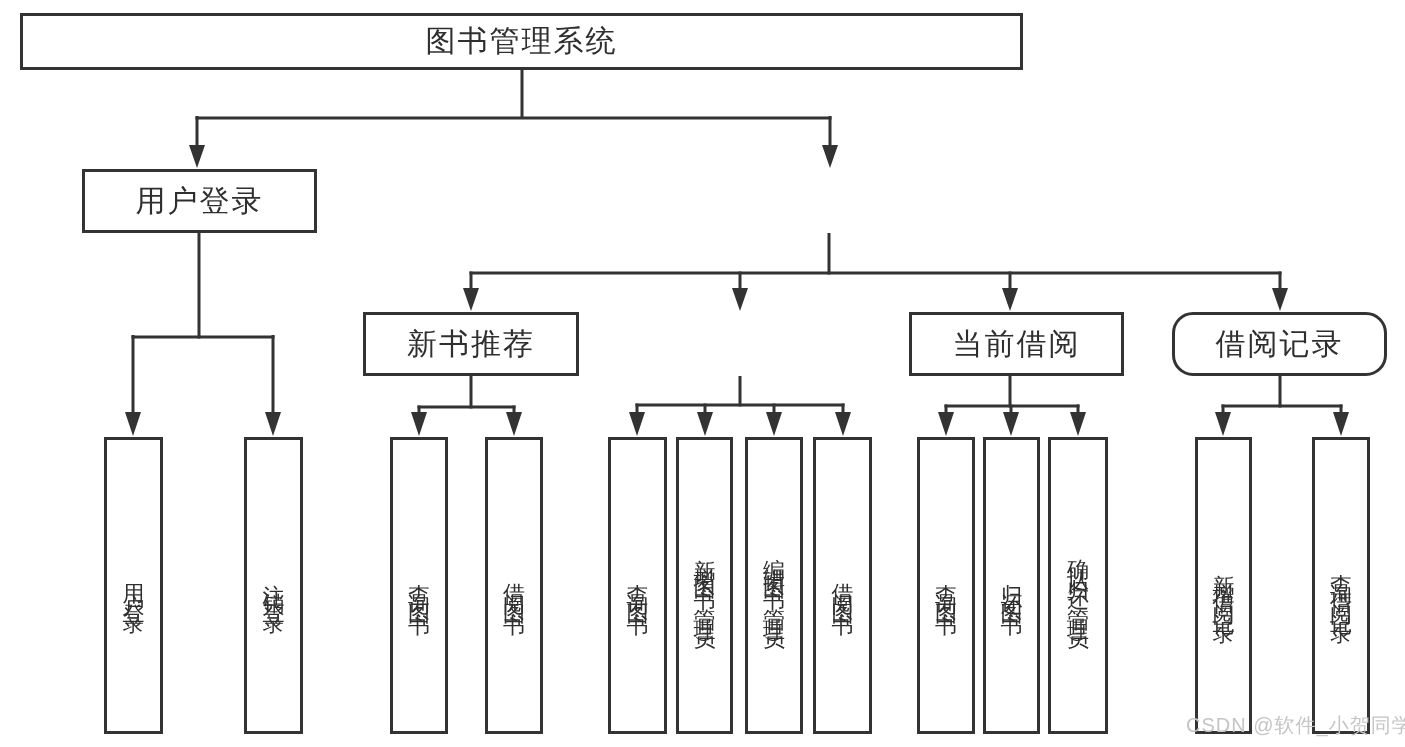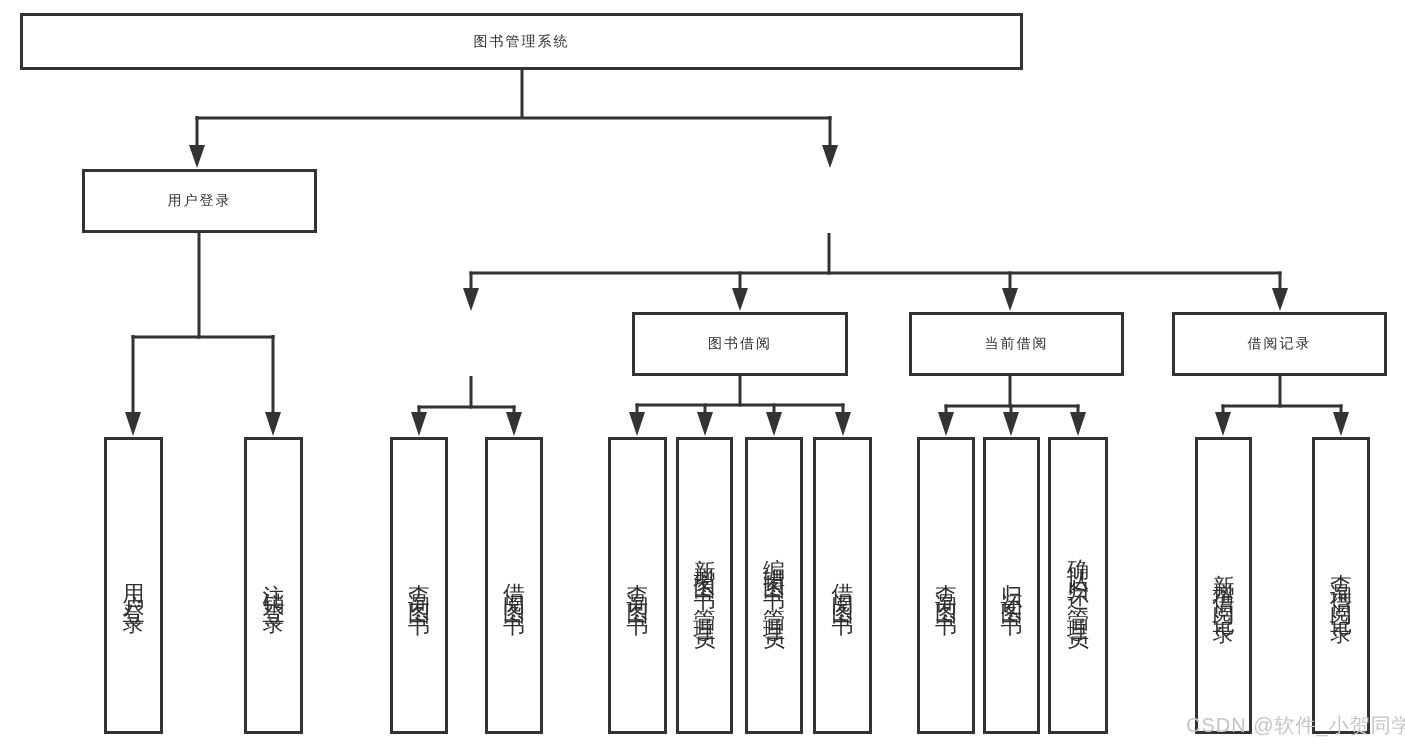--- a/index.html
+++ b/index.html
@@ -20,39 +20,39 @@
     position: absolute;
     box-sizing: border-box;
     border: 3px solid #333333;
     background: #ffffff;
     display: flex;
     align-items: center;
     justify-content: center;
     color: #2f2f2f;
   }
   .node.h {
-    font-size: 14px;
+    font-size: 30px;
     letter-spacing: 2px;
     white-space: nowrap;
   }
   .node.leaf span {
     writing-mode: vertical-rl;
     font-size: 22px;
     letter-spacing: 10px;
     line-height: 1.1;
     white-space: nowrap;
   }
   
   .n-root   { left: 20px;   top: 13px;  width: 1003px; height: 57px; }
   .n-login  { left: 82px;   top: 169px; width: 235px;  height: 64px; }
   .n-mgmt   { left: 712px;  top: 169px; width: 235px;  height: 64px; }
   .n-newbk  { left: 363px;  top: 312px; width: 216px;  height: 64px; }
   .n-borrow { left: 632px;  top: 312px; width: 216px;  height: 64px; }
   .n-curr   { left: 903px;  top: 312px; width: 215px;  height: 64px; margin-left: 6px; }
-  .n-rec    { left: 1172px; top: 312px; width: 215px;  height: 64px; }
+  .n-rec    { left: 1172px; top: 312px; width: 215px;  height: 64px; border-radius: 21px; }
   .leaf     { top: 437px; height: 297px; }
   .l-ulogin  { left: 104px;  width: 59px; }
   .l-logout  { left: 244px;  width: 59px; }
   .l-nbq     { left: 390px;  width: 58px; }
   .l-nbb     { left: 485px;  width: 58px; }
   .l-bbq     { left: 608px;  width: 59px; }
   .l-bba     { left: 676px;  width: 57px; }
   .l-bbe     { left: 745px;  width: 58px; }
   .l-bbb     { left: 813px;  width: 59px; }
   .l-cbq     { left: 917px;  width: 58px; }
@@ -149,21 +149,21 @@
       <polygon points="1215,412 1231,412 1223,436" stroke="none"></polygon>
       <line x1="1341" y1="404.5" x2="1341" y2="414" fill="none"></line>
       <polygon points="1333,412 1349,412 1341,436" stroke="none"></polygon>
     </g>
   </svg>
 
   <div class="node h n-root">图书管理系统</div>
 
   <div class="node h n-login">用户登录</div>
 
-  <div class="node h n-borrow">图书借阅</div>
+  <div class="node h n-newbk">新书推荐</div>
   <div class="node h n-curr">当前借阅</div>
   <div class="node h n-rec">借阅记录</div>
 
   <div class="node leaf l-ulogin">
     <span>用户登录</span>
   </div>
   <div class="node leaf l-logout">
     <span>注销登录</span>
   </div>
 

